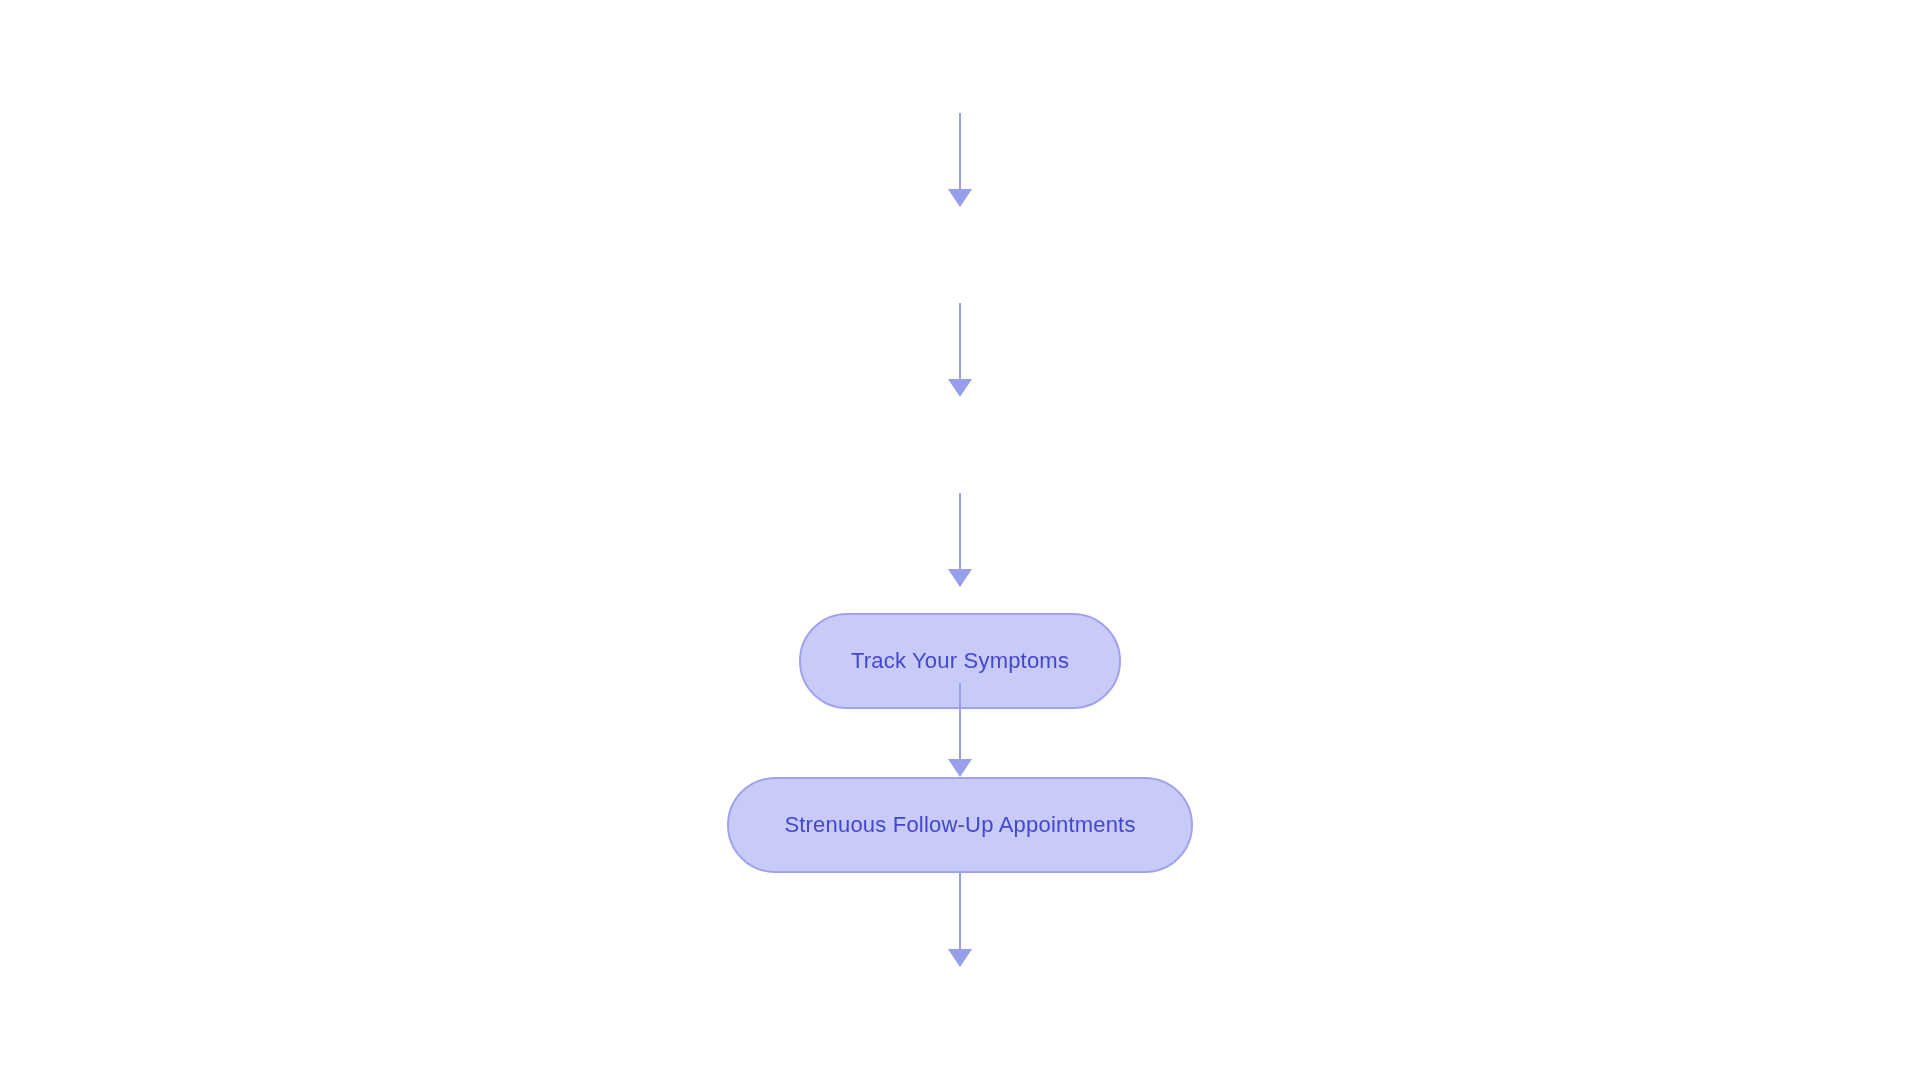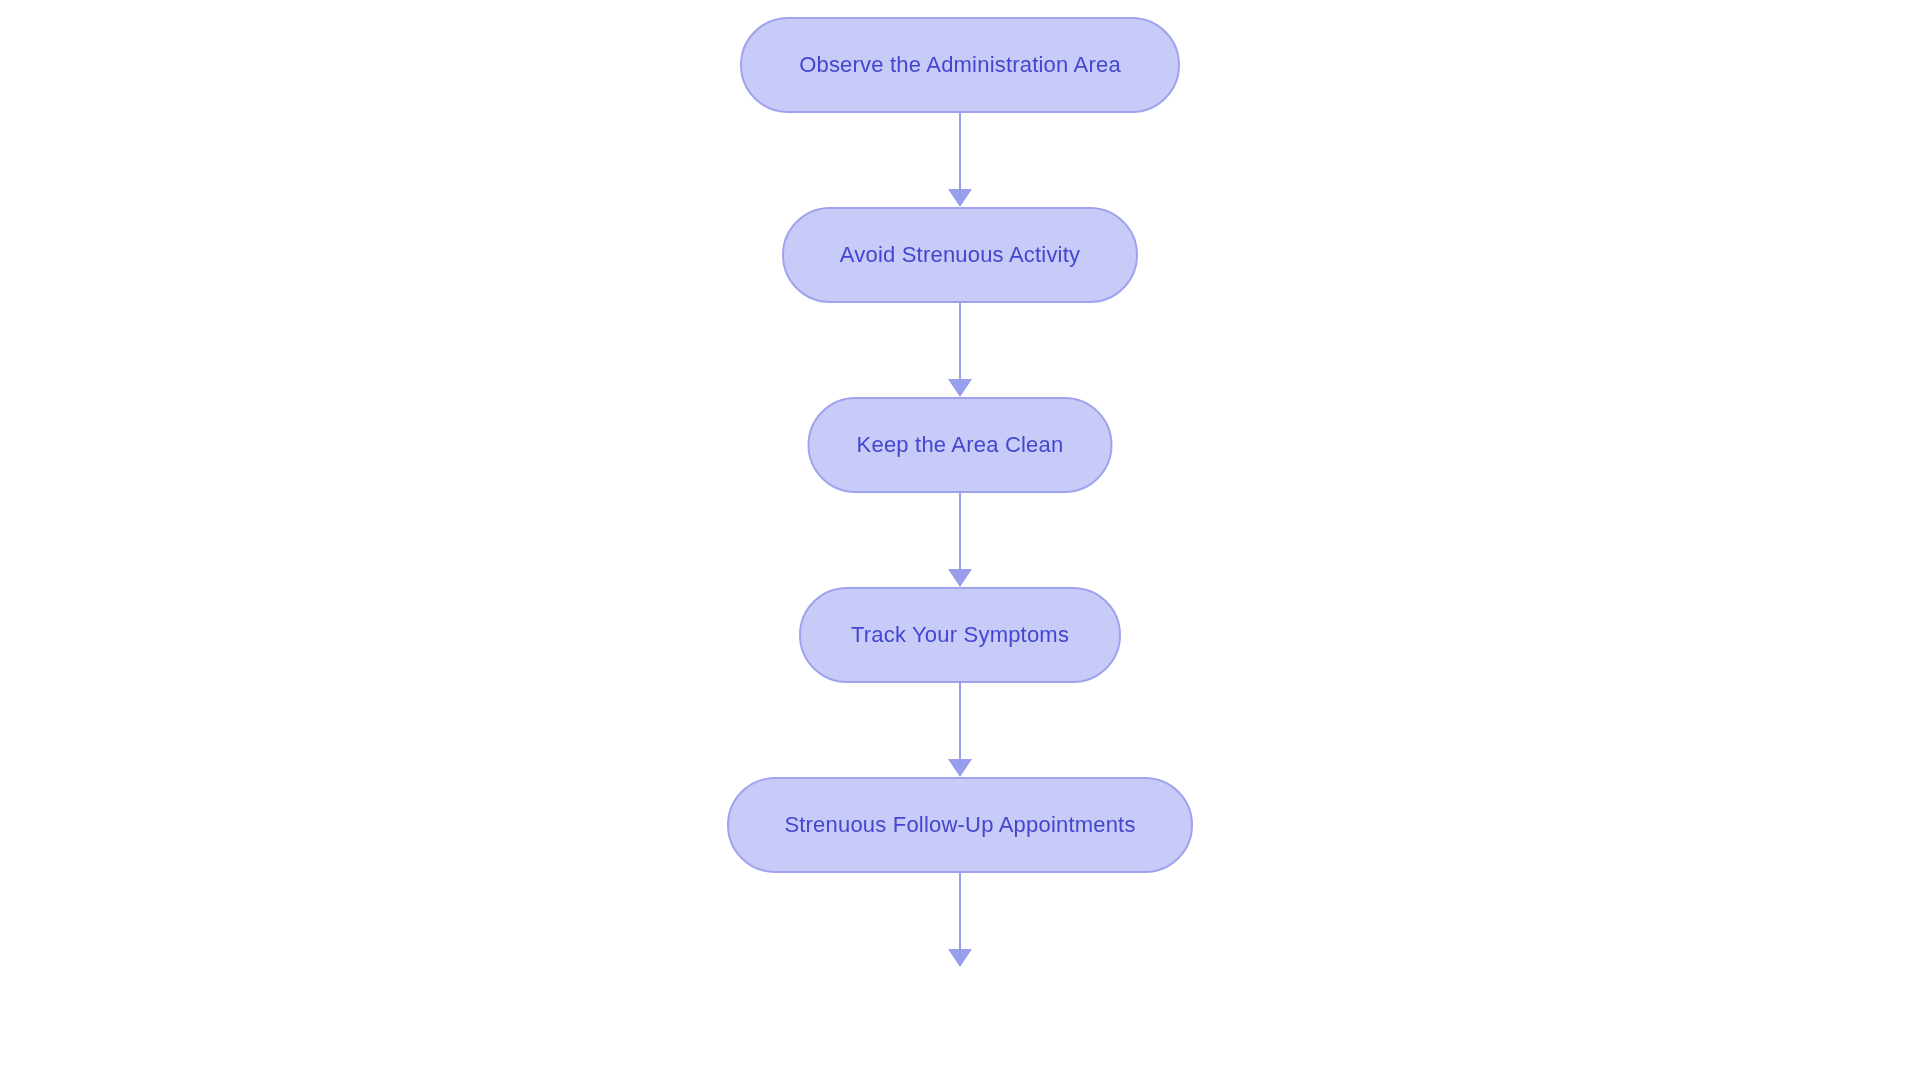--- a/index.html
+++ b/index.html
@@ -34,21 +34,21 @@
     align-items:center;
     justify-content:center;
     color:var(--node-text);
     font-size:22px;
     letter-spacing:0.2px;
     white-space:nowrap;
   }
   .n1{top:17px;width:440px;}
   .n2{top:207px;width:356px;}
   .n3{top:397px;width:305px;}
-  .n4{top:587px;width:322px;align-items:center;}
+  .n4{top:613px;width:322px;align-items:center;}
   .n5{top:777px;width:466px;}
   .n6{top:967px;width:410px;}
   .arrow{
     position:absolute;
     left:calc(50% - 12px);
     width:24px;
     height:94px;
   }
   .a1{top:113px;}
   .a2{top:303px;}
@@ -72,41 +72,32 @@
     border-left:12px solid transparent;
     border-right:12px solid transparent;
     border-top:18px solid var(--arrow);
   }
 </style>
 </head>
 <body>
 
 <div class="canvas">
 
-  <div class="node n1">
-    <span>Observe the Administration Area</span>
-  </div>
 
   <div class="arrow a1">
     <div class="line"></div>
     <div class="head"></div>
   </div>
 
-  <div class="node n2">
-    <span>Avoid Strenuous Activity</span>
-  </div>
 
   <div class="arrow a2">
     <div class="line"></div>
     <div class="head"></div>
   </div>
 
-  <div class="node n3">
-    <span>Keep the Area Clean</span>
-  </div>
 
   <div class="arrow a3">
     <div class="line"></div>
     <div class="head"></div>
   </div>
 
   <div class="node n4">
     <span>Track Your Symptoms</span>
   </div>
 

